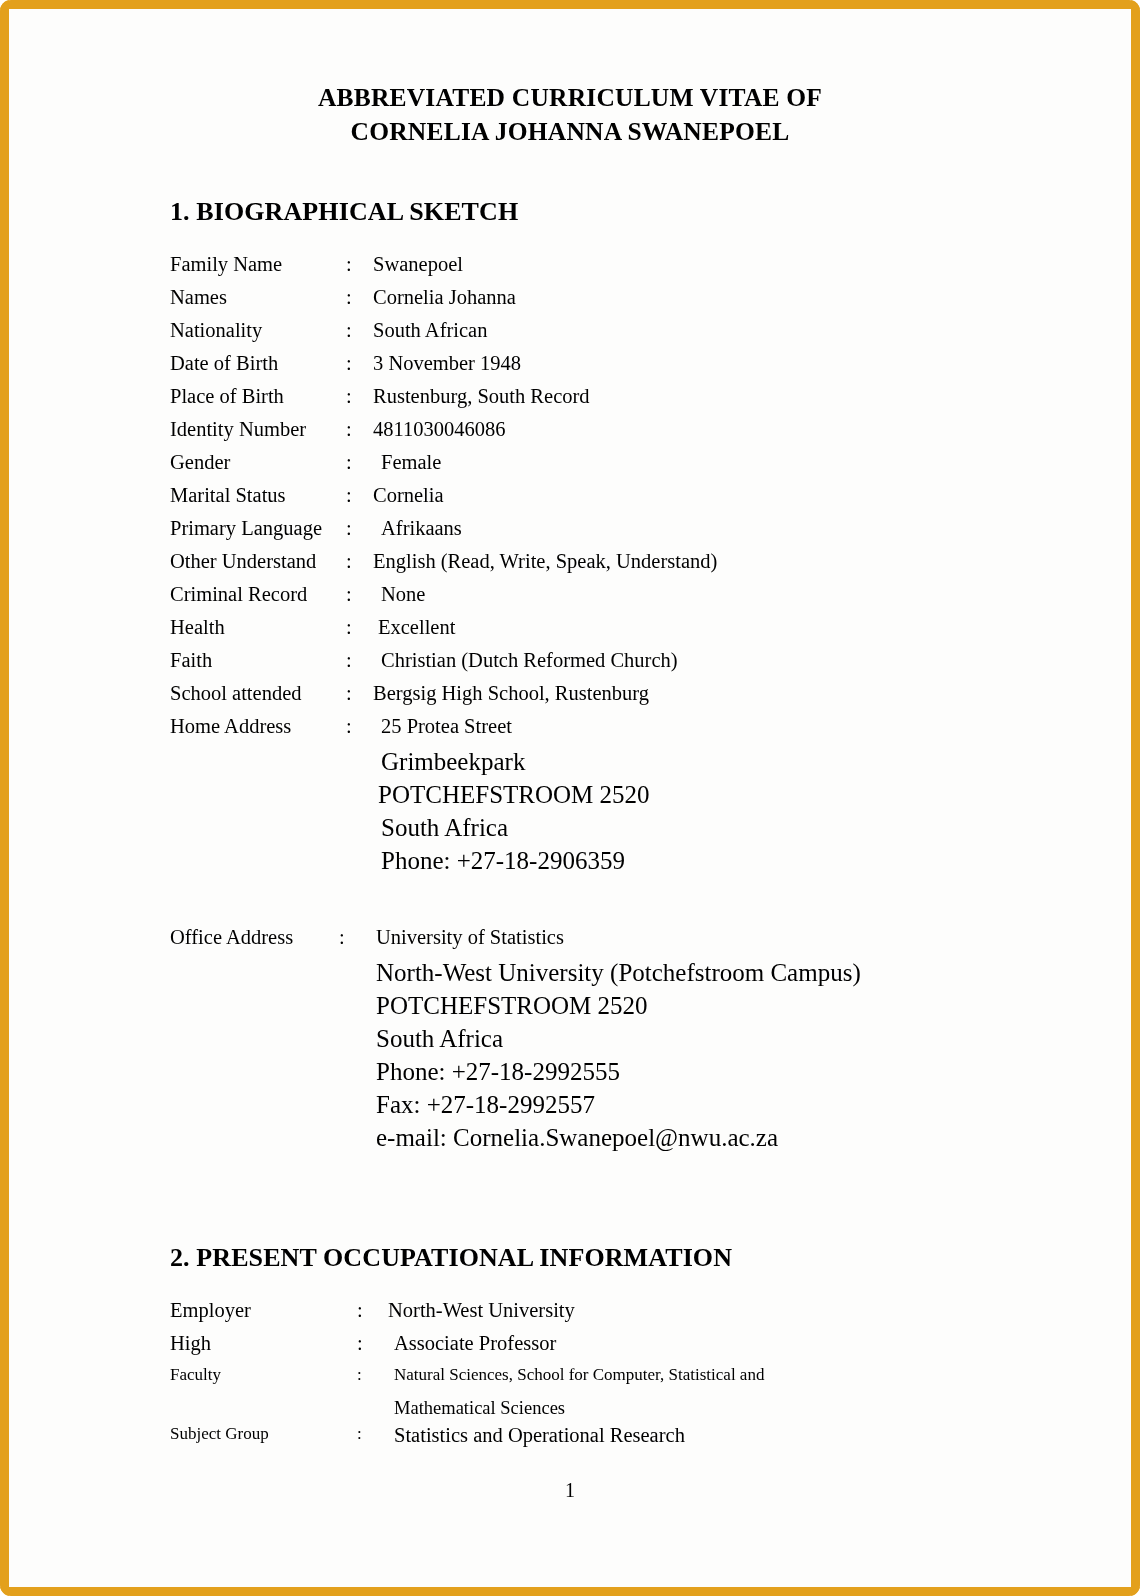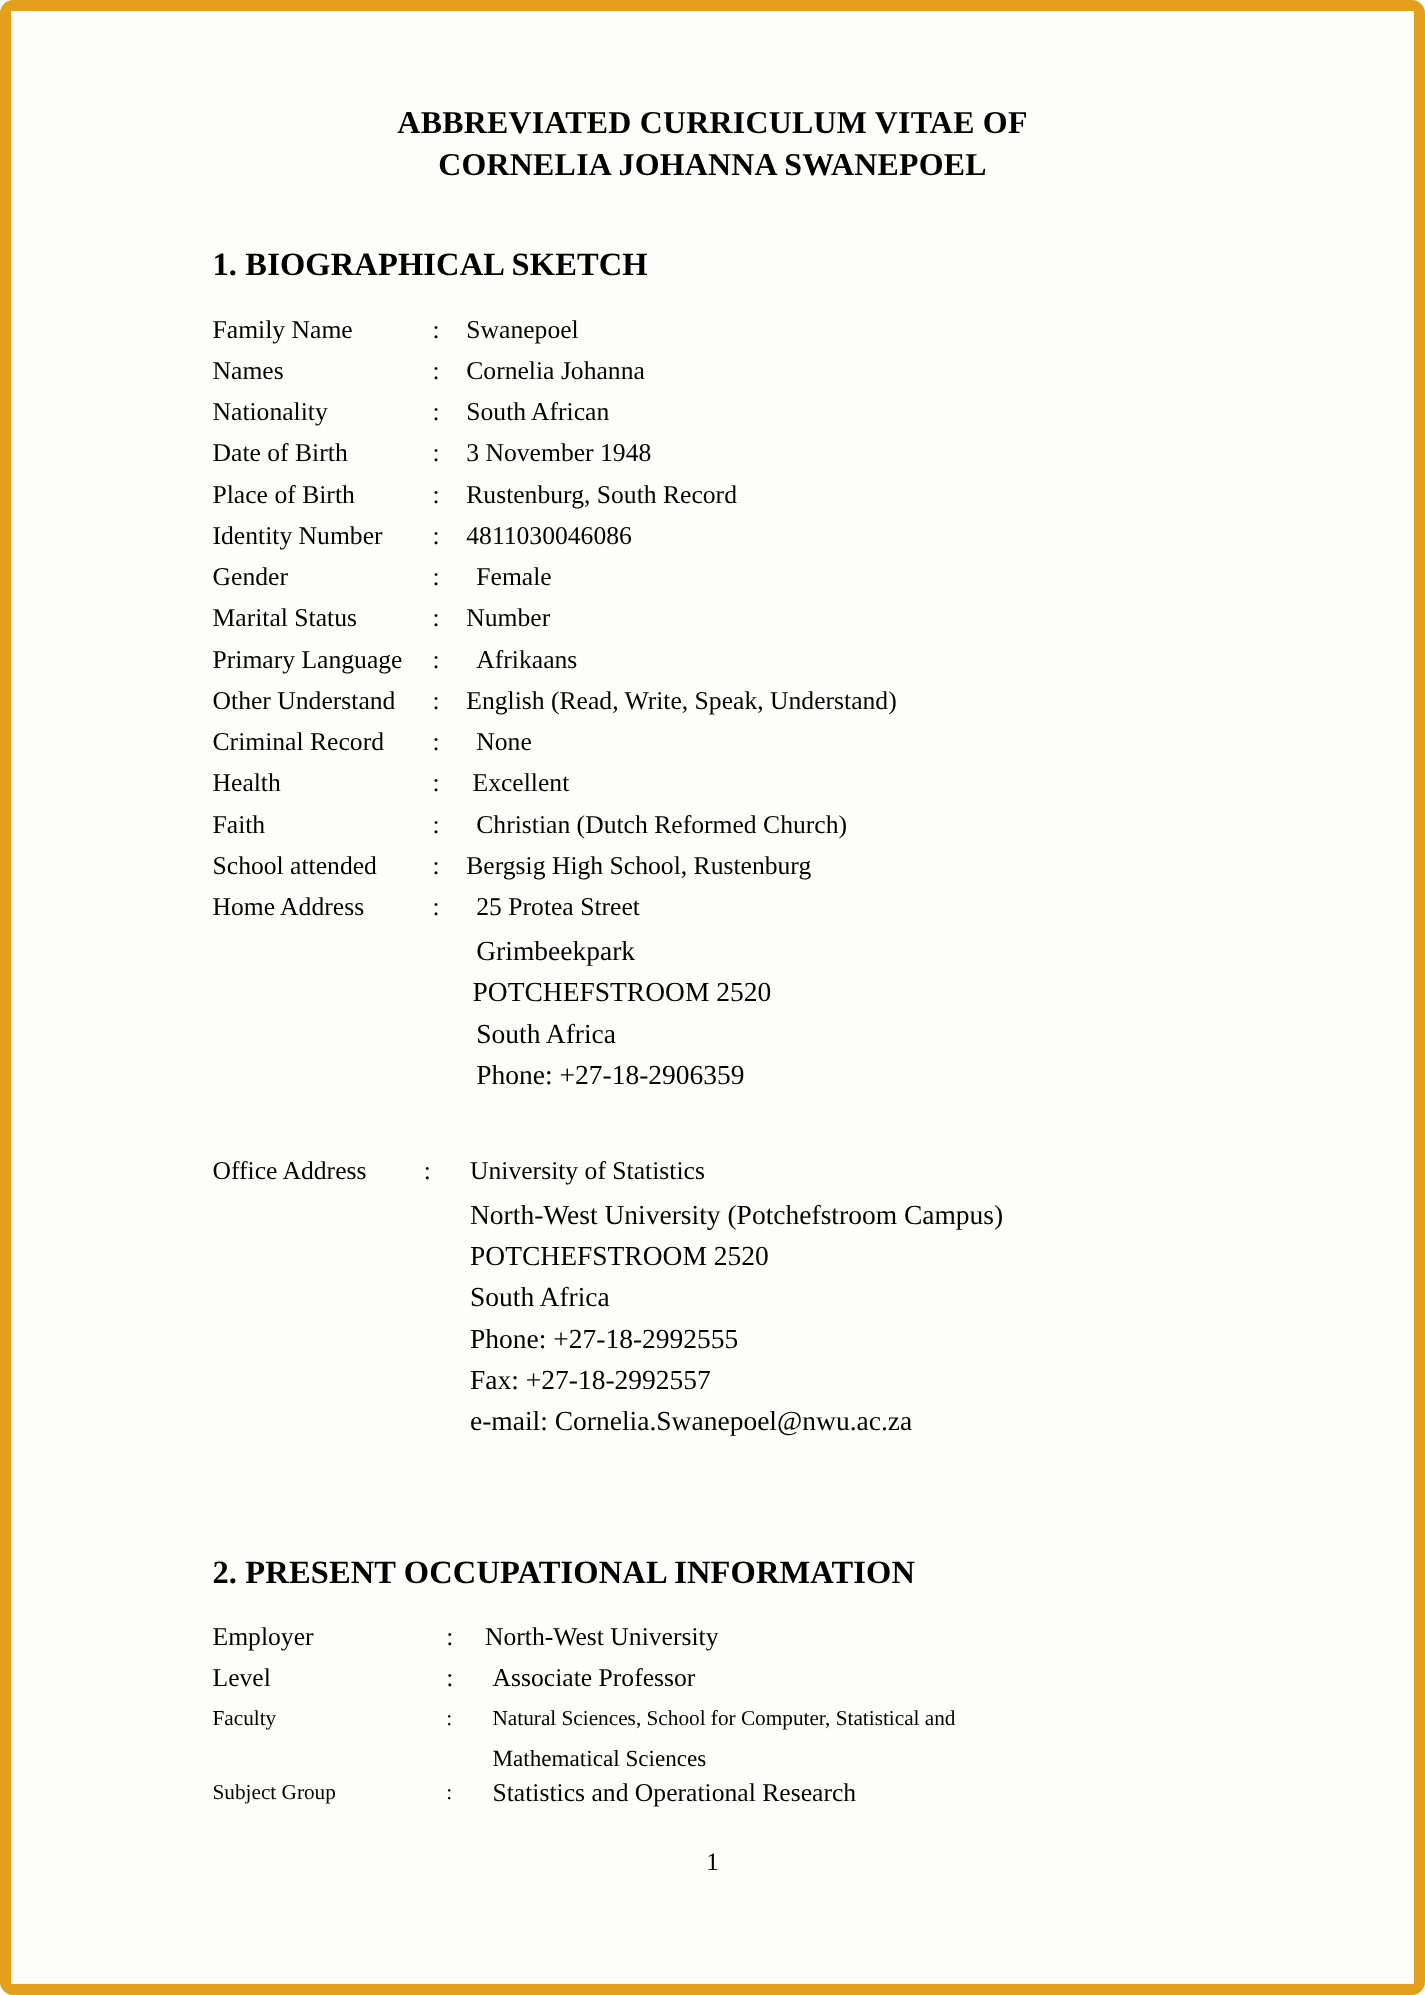--- a/index.html
+++ b/index.html
@@ -110,21 +110,21 @@
 
   
   .cont {
     position: relative;
     height: 33px;
     white-space: nowrap;
   }
   .cont .value {
     position: absolute;
     left: 364px;
-    font-size: 22px;
+    font-size: 25px;
   }
   #occ-rows .cont { height: 26px; }
   #occ-rows .cont .value { left: 379px; font-size: 18.5px; }
 
   .row.tight, .cont.tight { height: 26px; }
   .row.tight .label,
   .row.tight .colon,
   .row.tight .value { font-size: 17px; }
   .spacer-md { height: 46px; }
 </style>
@@ -187,21 +187,21 @@
 
       <div class="row">
         <span class="label">Gender</span>
         <span class="colon">:</span>
         <span class="value" style="left:372px">Female</span>
       </div>
 
       <div class="row">
         <span class="label">Marital Status</span>
         <span class="colon">:</span>
-        <span class="value">Number</span>
+        <span class="value">Cornelia</span>
       </div>
 
       <div class="row">
         <span class="label">Primary Language</span>
         <span class="colon">:</span>
         <span class="value" style="left:372px">Afrikaans</span>
       </div>
 
       <div class="row">
         <span class="label">Other Understand</span>
@@ -283,21 +283,21 @@
 
     <div class="rows" id="occ-rows">
 
       <div class="row">
         <span class="label">Employer</span>
         <span class="colon">:</span>
         <span class="value">North-West University</span>
       </div>
 
       <div class="row">
-        <span class="label">Level</span>
+        <span class="label">High</span>
         <span class="colon">:</span>
         <span class="value" style="left:385px">Associate Professor</span>
       </div>
 
       <div class="row tight">
         <span class="label">Faculty</span>
         <span class="colon">:</span>
         <span class="value" style="left:385px">Natural Sciences, School for Computer, Statistical and</span>
       </div>
       <div class="cont">

